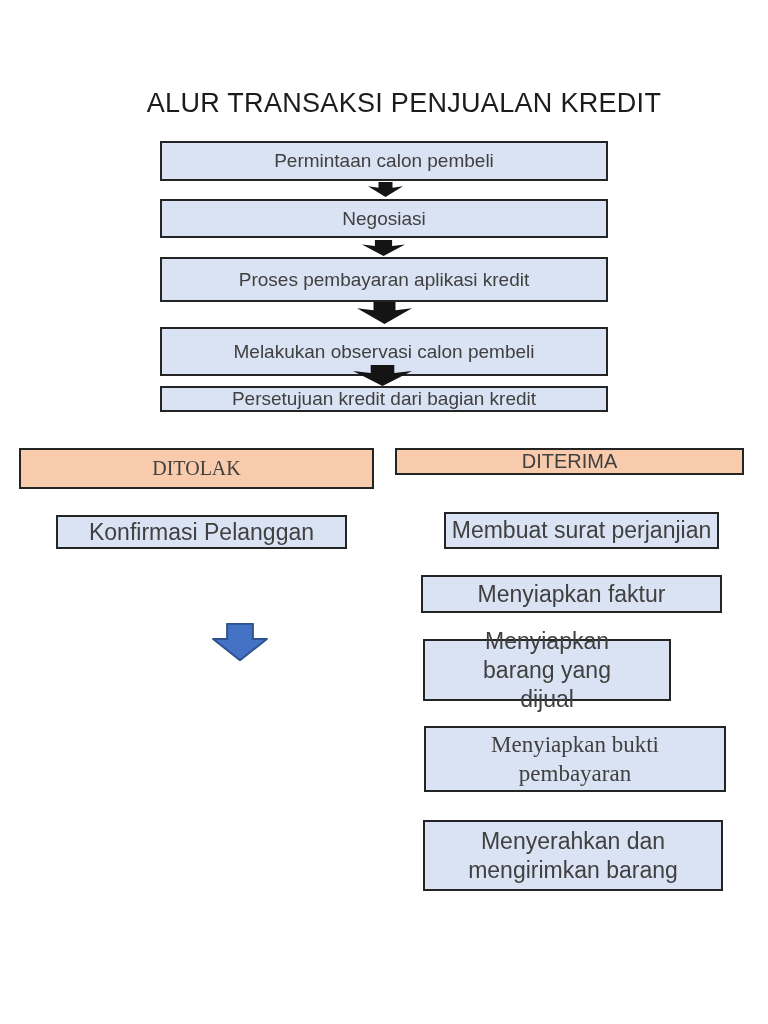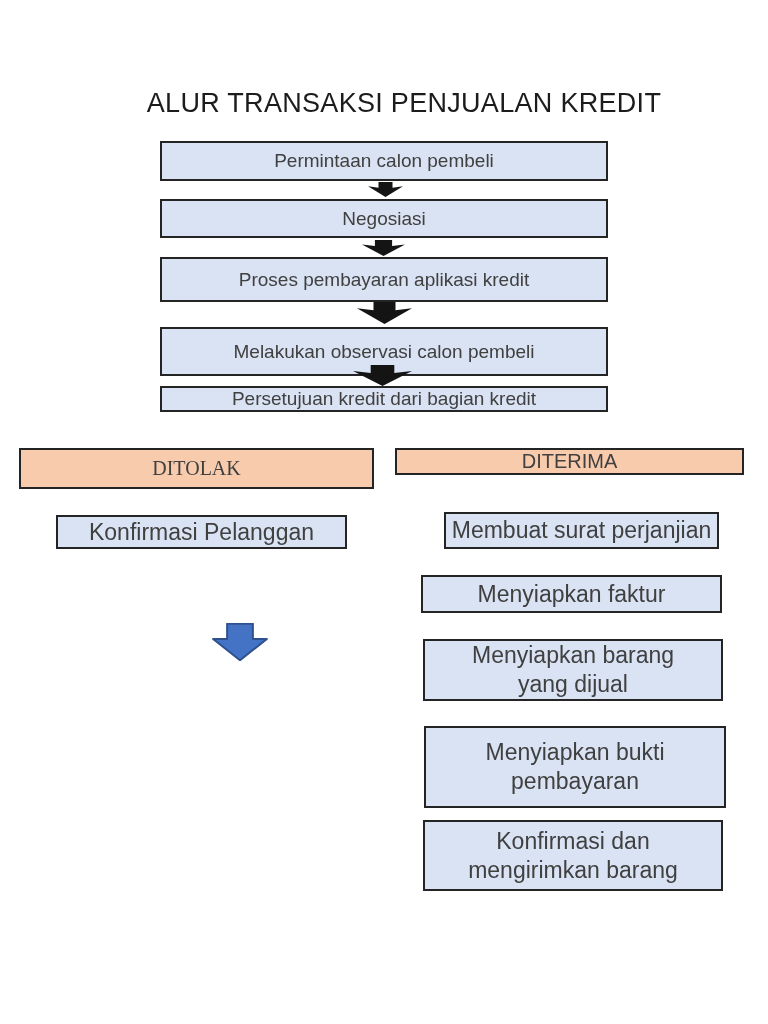--- a/index.html
+++ b/index.html
@@ -99,19 +99,19 @@
   <div class="box sub" style="left:56px;top:515px;width:291px;height:34px;">Konfirmasi Pelanggan</div>
 
   <svg class="block-arrow" style="left:212px;top:623px;" width="56" height="38" viewBox="0 0 100 100" preserveAspectRatio="none">
     <polygon class="blue" points="27,2 73,2 73,42 98,42 50,98 2,42 27,42"></polygon>
   </svg>
 
   <div class="box sub" style="left:423px;top:512px;width:275px;height:37px;margin-left:21px;">Membuat surat perjanjian</div>
 
   <div class="box sub" style="left:421px;top:575px;width:301px;height:38px;">Menyiapkan faktur</div>
 
-  <div class="box sub two-line" style="left:423px;top:639px;width:300px;height:62px;">Menyiapkan barang yang dijual</div>
+  <div class="box sub two-line" style="left:423px;top:639px;width:248px;height:62px;">Menyiapkan barang yang dijual</div>
 
-  <div class="box sub two-line" style="left:424px;top:726px;width:302px;height:82px;">Menyiapkan bukti pembayaran</div>
+  <div class="box sub two-line" style="left:424px;top:726px;width:302px;height:66px;font-family:Liberation Serif, serif;">Menyiapkan bukti pembayaran</div>
 
-  <div class="box sub two-line" style="left:423px;top:820px;width:300px;height:71px;">Konfirmasi dan mengirimkan barang</div>
+  <div class="box sub two-line" style="left:423px;top:820px;width:300px;height:71px;">Menyerahkan dan mengirimkan barang</div>
 
 </div>
 
 </body></html>

